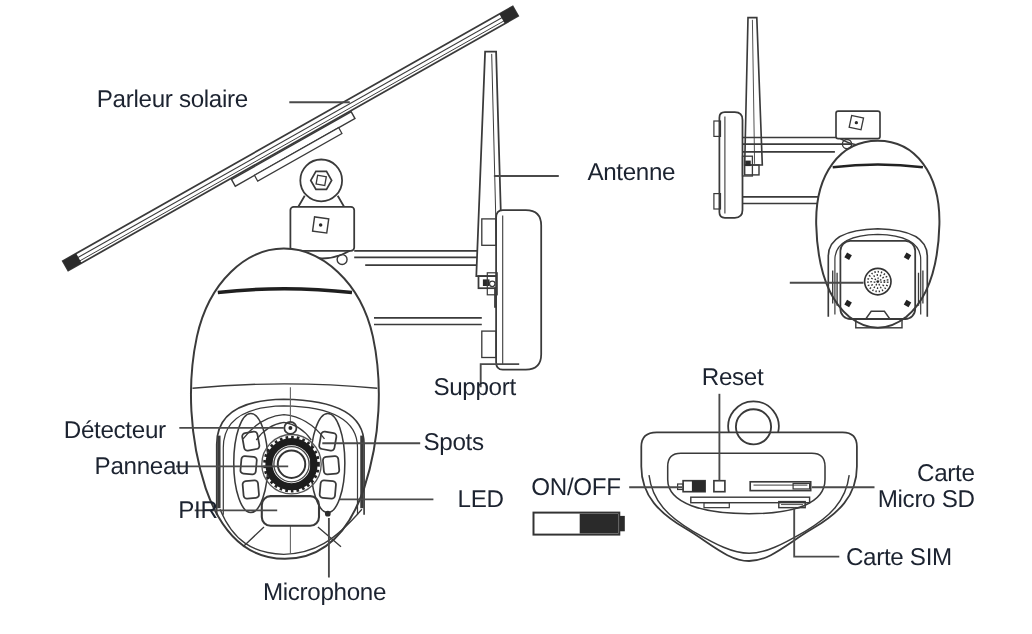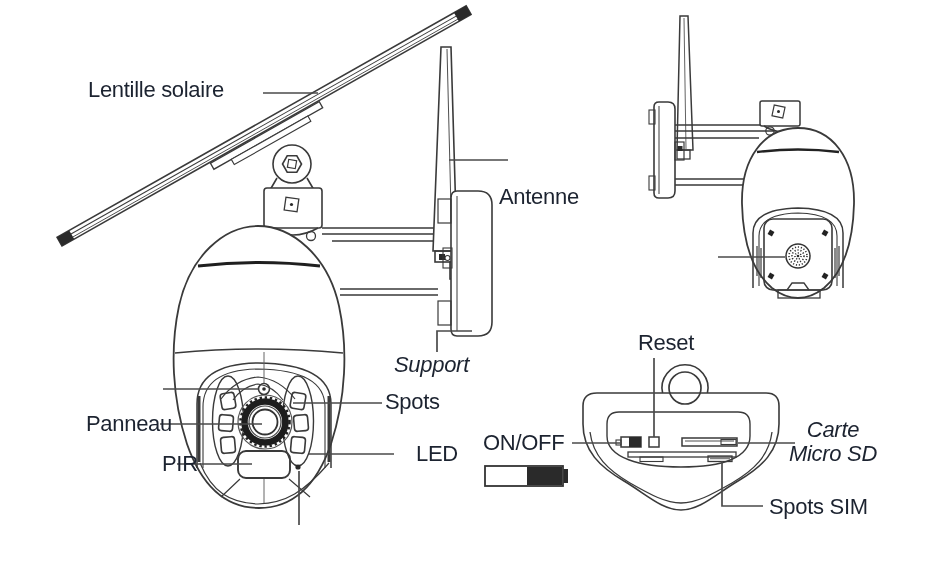--- a/index.html
+++ b/index.html
@@ -12,21 +12,21 @@
   }
   .stage svg { position:absolute; left:0; top:0; }
   .lbl {
     position:absolute;
     font-size:22px;
     color:#1c2330;
     letter-spacing:-0.3px;
     white-space:nowrap;
     line-height:1.08;
   }
-  .lbl-center { text-align:center;font-style:italic; }
+  .lbl-center { text-align:right; }
   .lbl-center span { display:block; }
 </style>
 </head>
 <body>
 
 <div class="stage">
 
   <svg width="938" height="576" viewBox="0 0 938 576">
 
     <g transform="rotate(-29.5 62 246)" fill="none" stroke="#3a3a3a" stroke-width="1.6">
@@ -194,28 +194,30 @@
       <path d="M 309 454 H 394"></path>
       <path d="M 299 471 V 525"></path>
       <path d="M 718 257 H 785"></path>
       <path d="M 654 358 V 437"></path>
       <path d="M 572 443 H 620"></path>
       <path d="M 738 443 H 795"></path>
       <path d="M 722 461 V 506 H 763"></path>
     </g>
   </svg>
 
-  <div class="lbl" style="left:88px; top:78px;">Lentille solaire</div>
-  <div class="lbl" style="left:499px; top:145px;margin-top:40px;">Antenne</div>
-  <div class="lbl" style="left:394px; top:353px;font-style:italic;">Support</div>
+  <div class="lbl" style="left:88px; top:78px;">Parleur solaire</div>
+  <div class="lbl" style="left:534px; top:145px;">Antenne</div>
+  <div class="lbl" style="left:394px; top:340px;">Support</div>
+  <div class="lbl" style="left:58px; top:379px;">Détecteur</div>
   <div class="lbl" style="left:86px; top:412px;">Panneau</div>
   <div class="lbl" style="left:134px; top:452px;margin-left:28px;">PIR</div>
   <div class="lbl" style="left:385px; top:390px;">Spots</div>
   <div class="lbl" style="left:416px; top:442px;">LED</div>
+  <div class="lbl" style="left:239px; top:526px;">Microphone</div>
   <div class="lbl" style="left:615px; top:331px;margin-left:23px;">Reset</div>
   <div class="lbl" style="left:483px; top:431px;">ON/OFF</div>
   <div class="lbl lbl-center" style="left:780px; top:418px; width:106px;">
     <span>Carte</span>
     <span>Micro SD</span>
   </div>
-  <div class="lbl" style="left:769px; top:495px;">Spots SIM</div>
+  <div class="lbl" style="left:769px; top:495px;">Carte SIM</div>
 
 </div>
 
 </body></html>

